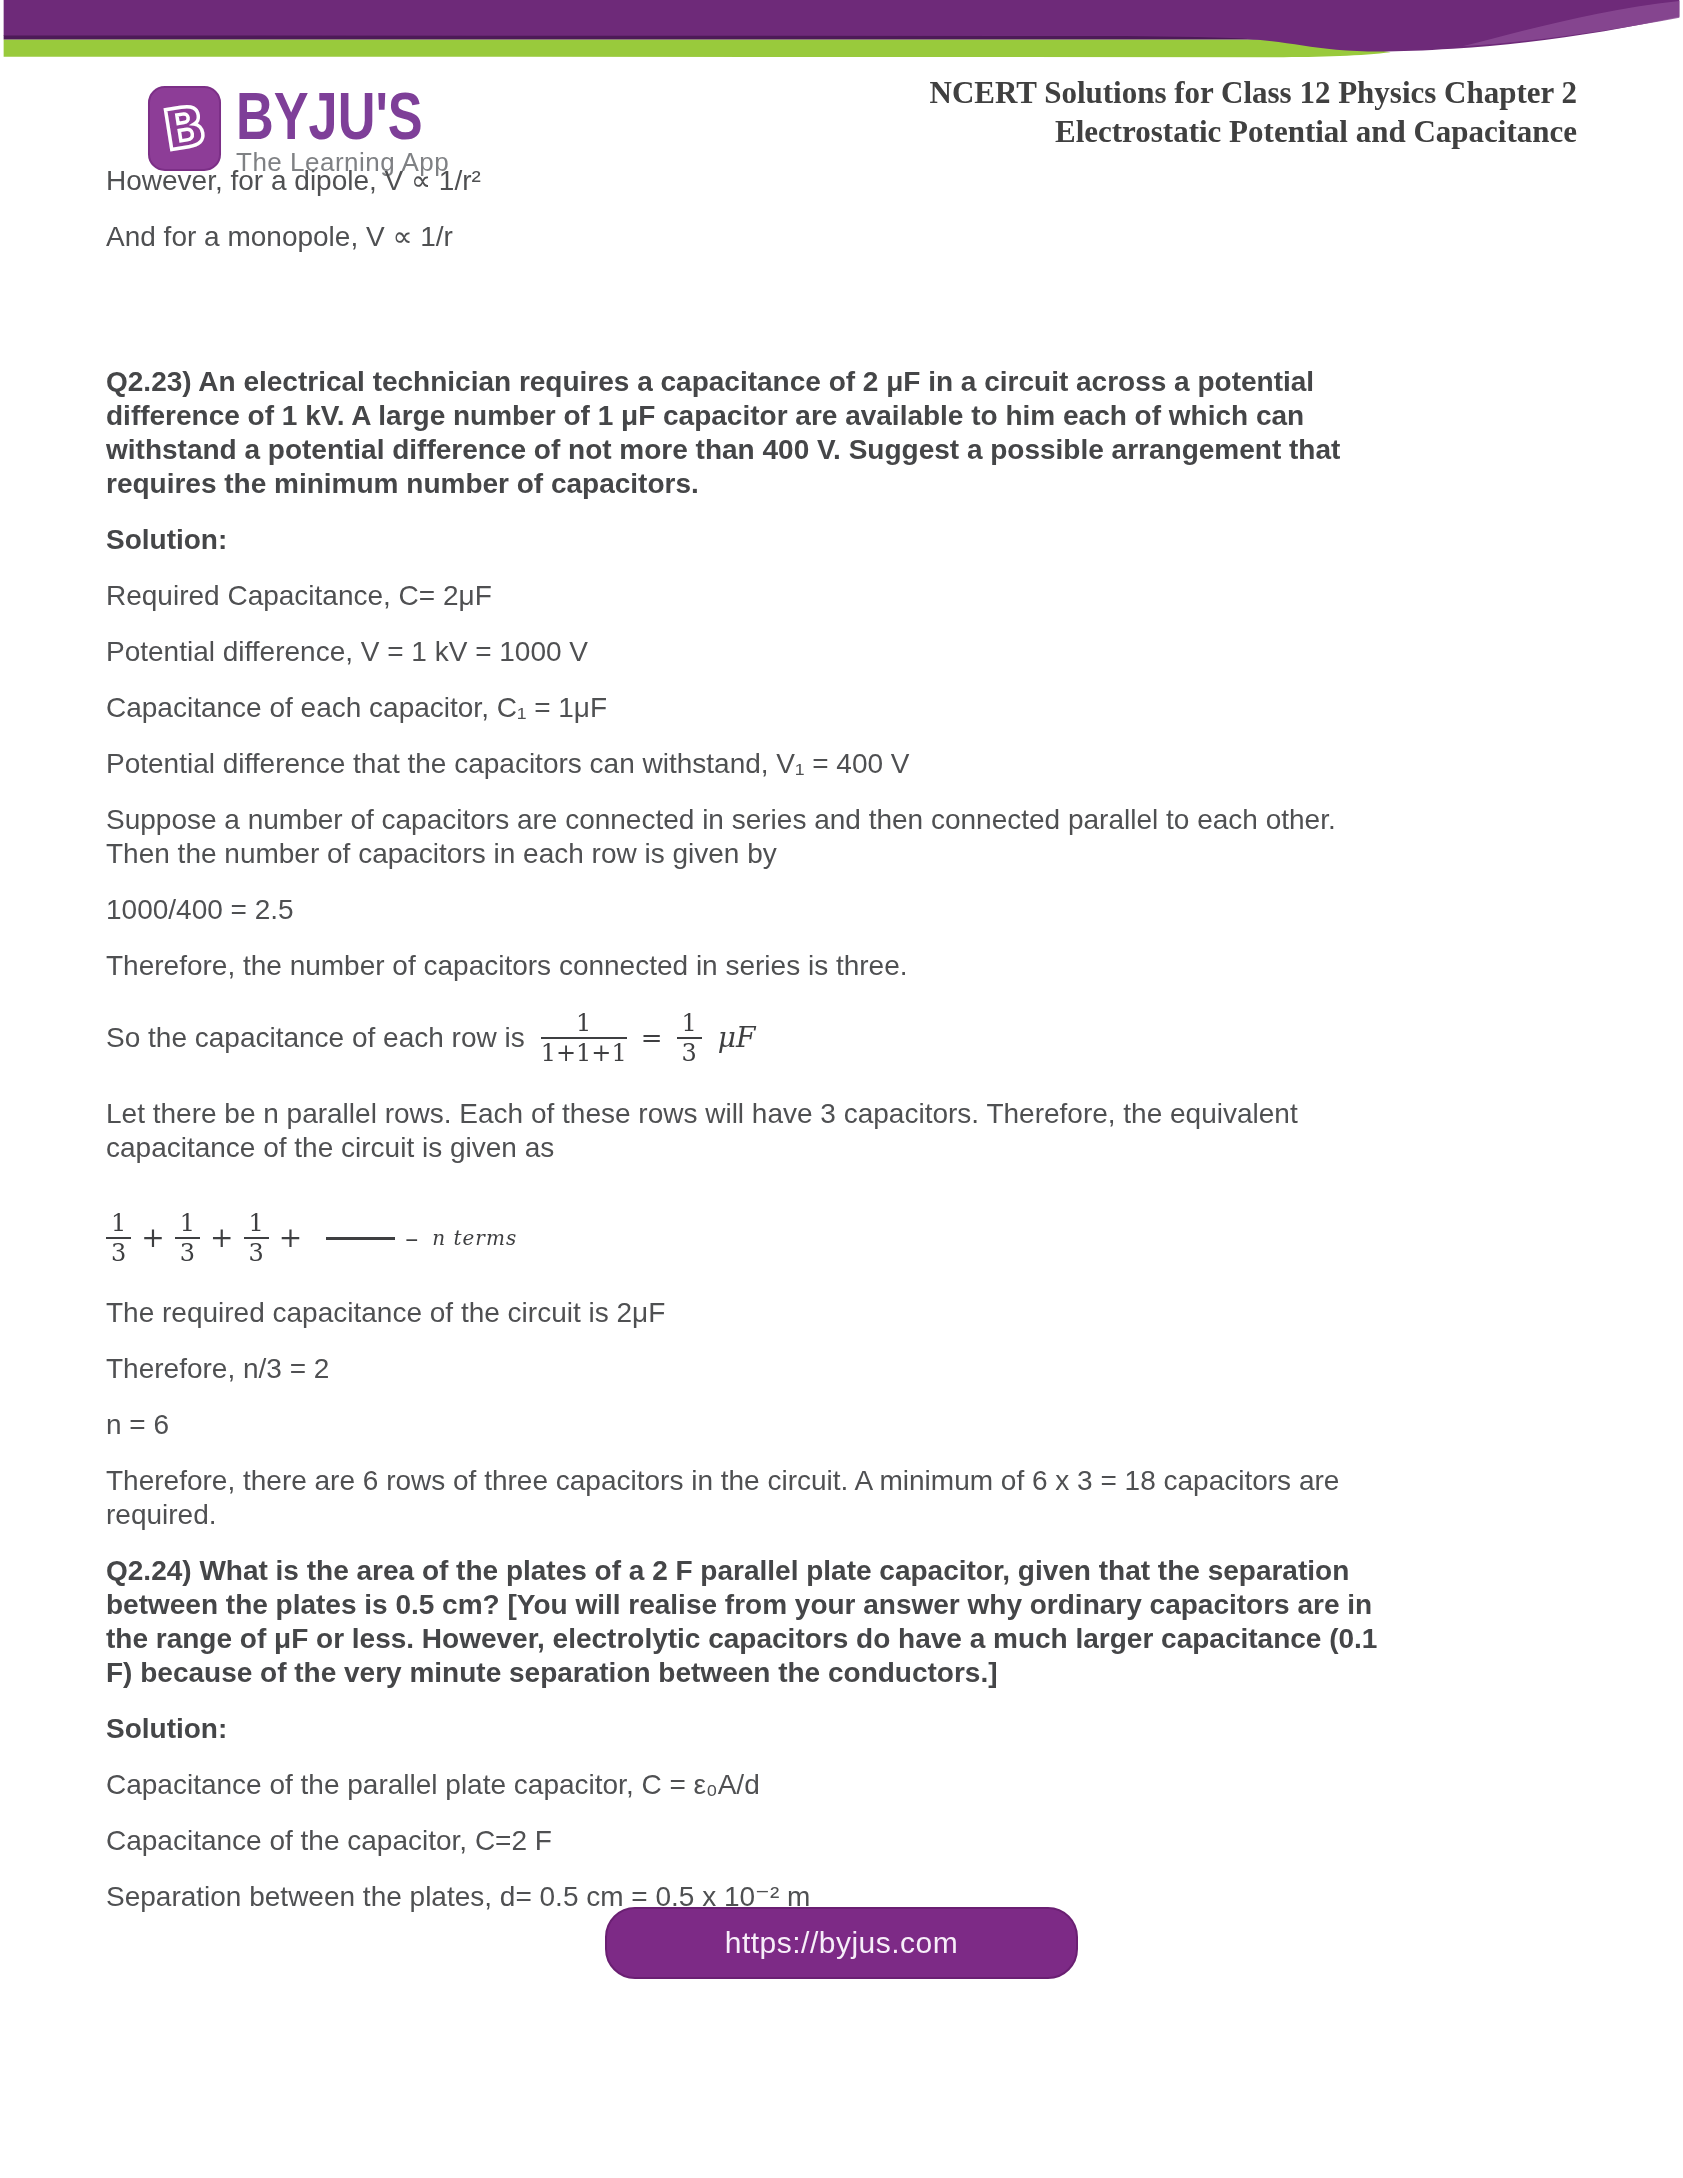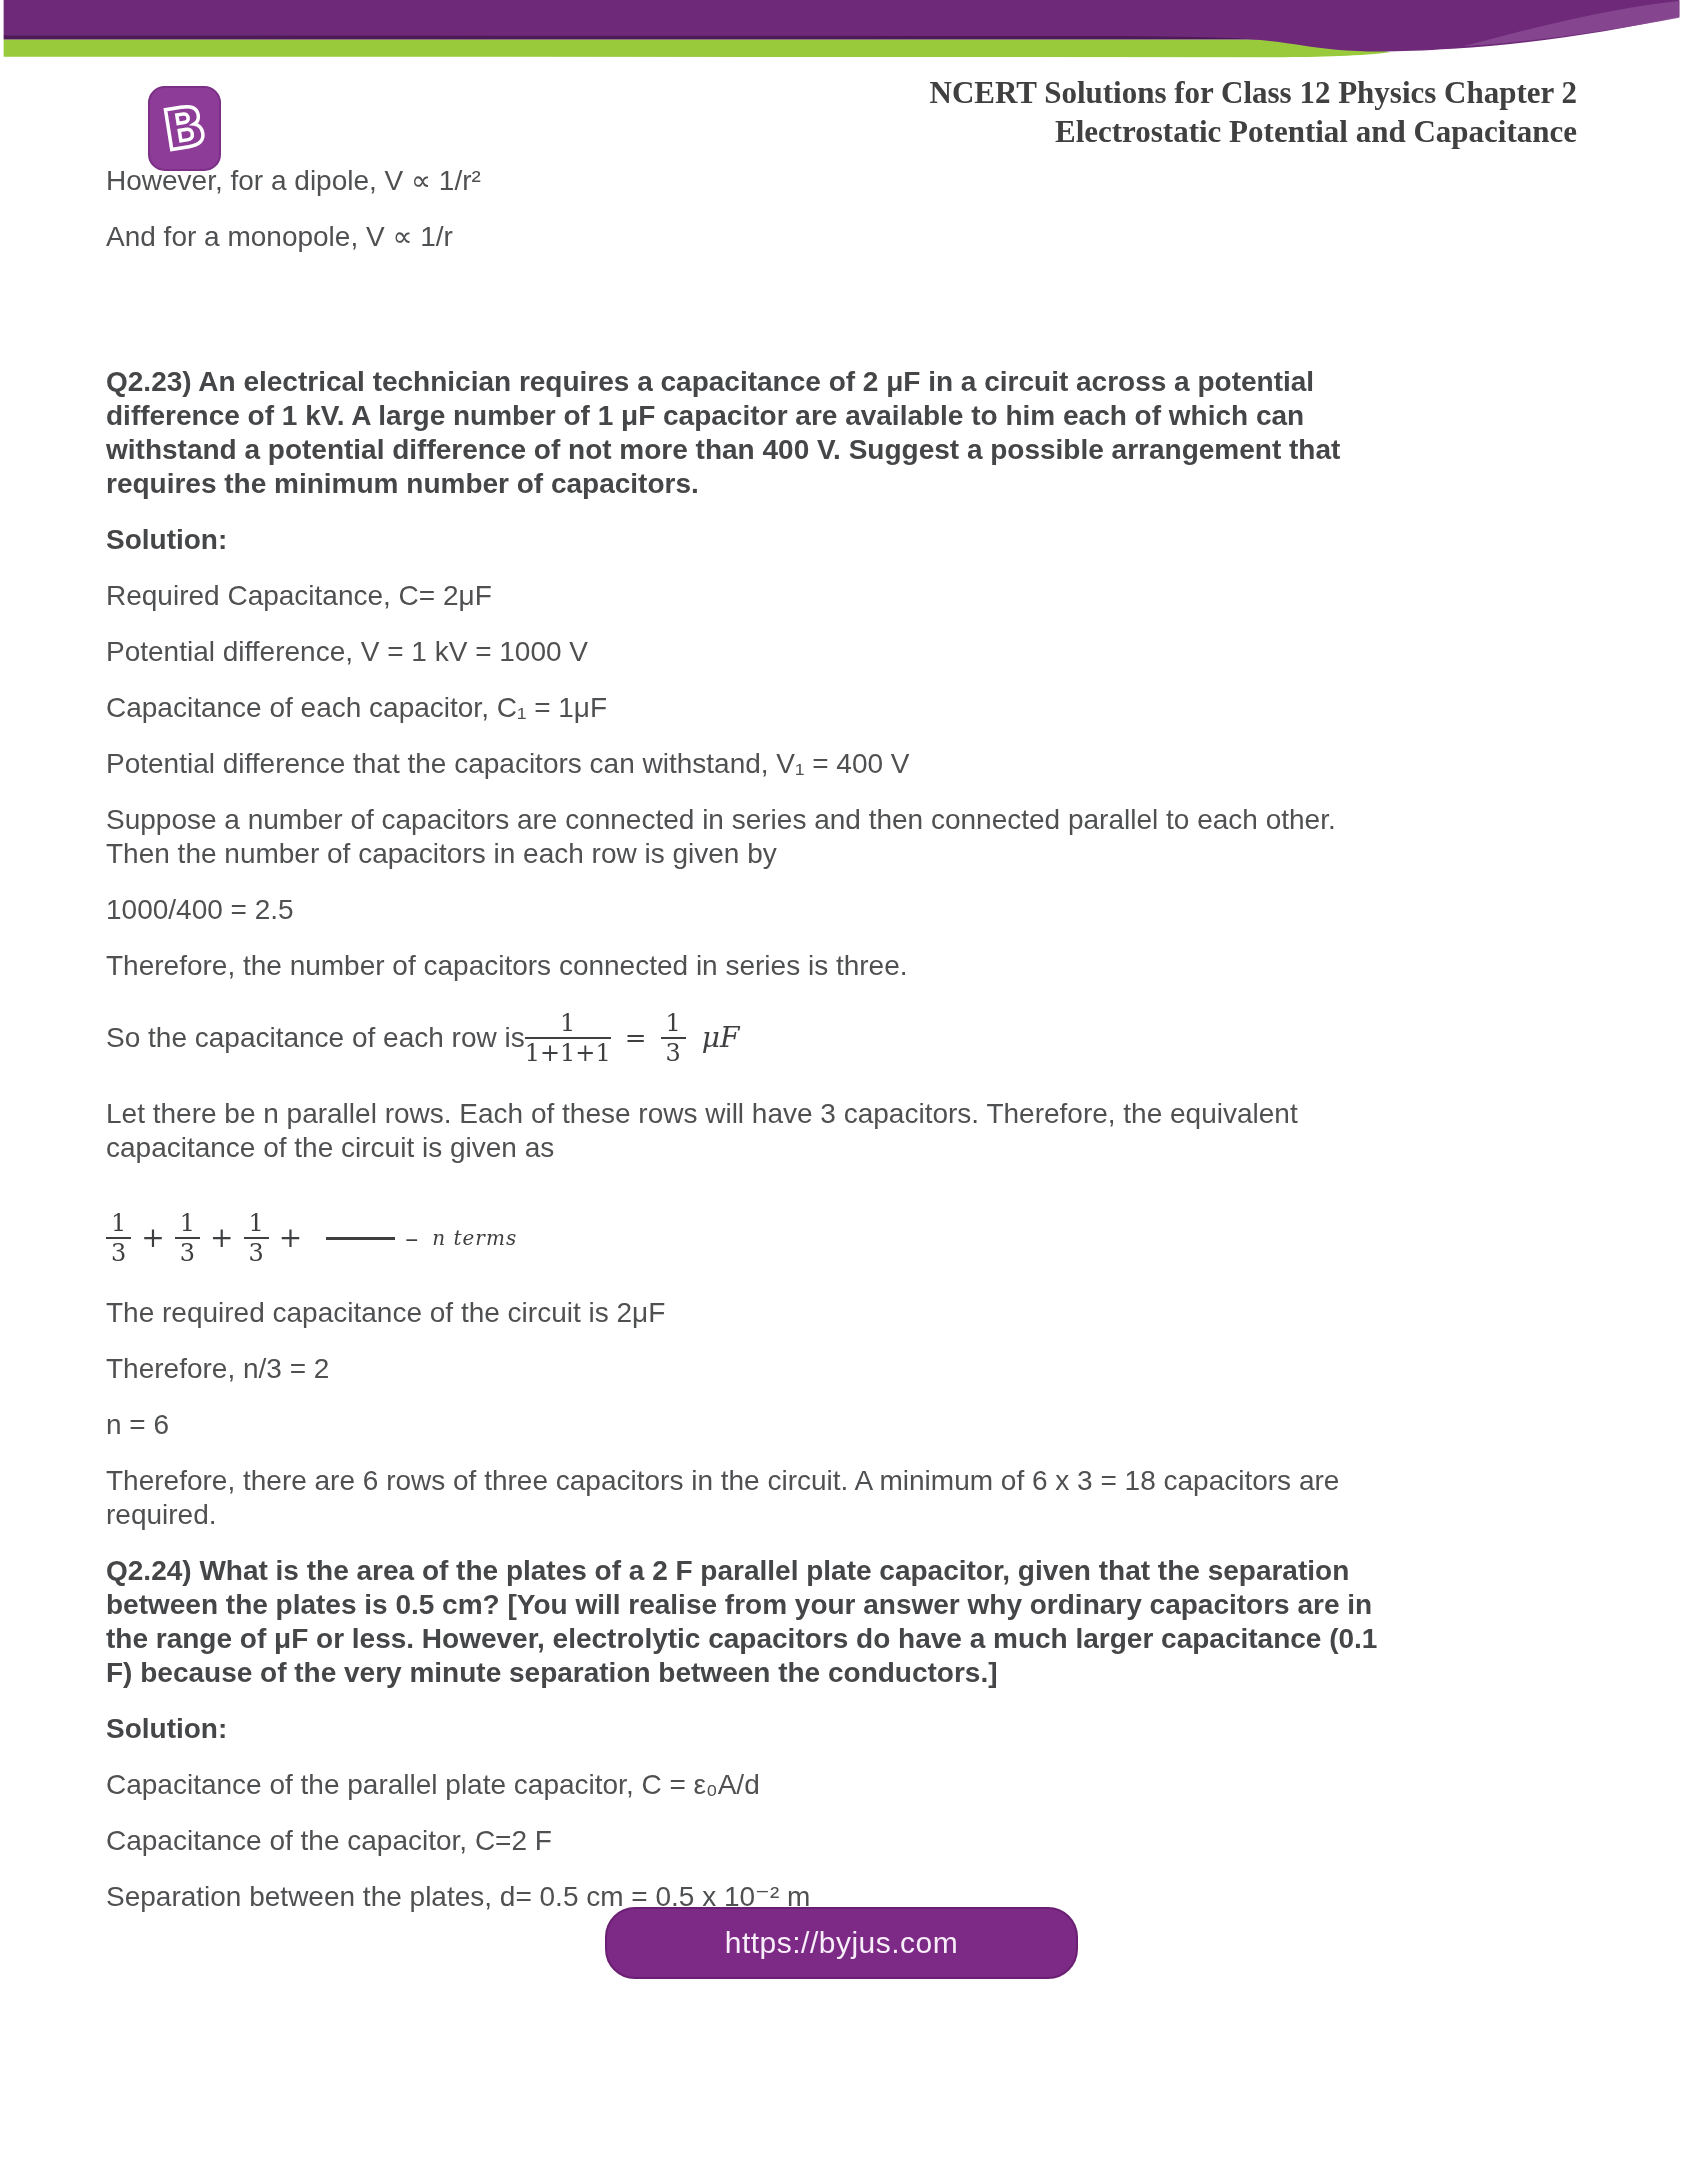--- a/index.html
+++ b/index.html
@@ -32,21 +32,21 @@
 
   
   .formula { display:flex; align-items:center; color:#4f5052; }
   .formula.f1 { margin:27px 0 31px; }
   .formula.f2 { margin:45px 0 30px; color:#3e3f41; }
   .math { font-family:"DejaVu Serif",serif; color:#3e3f41; }
   .frac { display:inline-block; text-align:center; vertical-align:middle;
           font-family:"DejaVu Serif",serif; font-size:24px; line-height:26px; color:#3e3f41; }
   .frac .num { display:block; border-bottom:2px solid #3e3f41; padding:0 5px 1px; }
   .frac .den { display:block; padding-top:1px; }
-  .f1 .prefix { margin-right:0; }
+  .f1 .prefix { margin-right:16px; }
   .f1 .eq { margin:0 14px; font-size:26px; }
   .f1 .unit { font-style:italic; font-size:28px; margin-left:16px; }
   .f2 .plus { margin:0 10px; font-size:28px; }
   .f2 .rule { display:inline-block; width:69px; border-top:3px solid #3e3f41;
               vertical-align:middle; margin:0 10px 0 14px; }
   .f2 .minus { margin-right:14px; font-size:26px; }
   .f2 .terms { font-style:italic; font-size:20px; letter-spacing:1px; }
 
   
   .footer-pill { position:absolute; left:605px; top:1907px; width:473px; height:72px;
@@ -62,20 +62,24 @@
   <path d="M0,35.5 L1255,35.5 C1295,36 1322,38 1342,40.5 L1255,40 L0,40 Z" fill="#4d1a57"></path>
   <path d="M0,0 H1700 V17 C1630,32 1555,44 1470,49.5 C1420,52.5 1385,53.5 1352,50.5 C1315,47 1292,40.5 1245,38.5 C1200,37 1150,36.5 1100,36.5 L0,36 Z" fill="#6e2a79"></path>
   <path d="M1700,1 V18 C1630,31 1555,42 1480,47 C1540,32 1615,10 1700,1 Z" fill="#8a4a93" opacity="0.85"></path>
 </svg>
 
 <div class="brand">
   <svg class="brand-icon" width="75" height="87" viewBox="0 0 76 88">
     <rect x="2" y="2" width="72" height="84" rx="16" fill="#8d3d97" stroke="#7c2f87" stroke-width="2"></rect>
     <text x="38" y="63" text-anchor="middle" font-family="DejaVu Sans, sans-serif" font-weight="bold" font-size="56" fill="none" stroke="#ffffff" stroke-width="3.5" transform="rotate(-9 38 44)">B</text>
   </svg>
+  <div class="brand-text">
+    <div class="brand-name">BYJU'S</div>
+    <div class="brand-tagline">The Learning App</div>
+  </div>
 </div>
 
 <div class="doc-title">
   <div>NCERT Solutions for Class 12 Physics Chapter 2</div>
   <div>Electrostatic Potential and Capacitance</div>
 </div>
 
 <div class="content">
   <p class="para">However, for a dipole, V ∝ 1/r²</p>
   <p class="para">And for a monopole, V ∝ 1/r</p>

